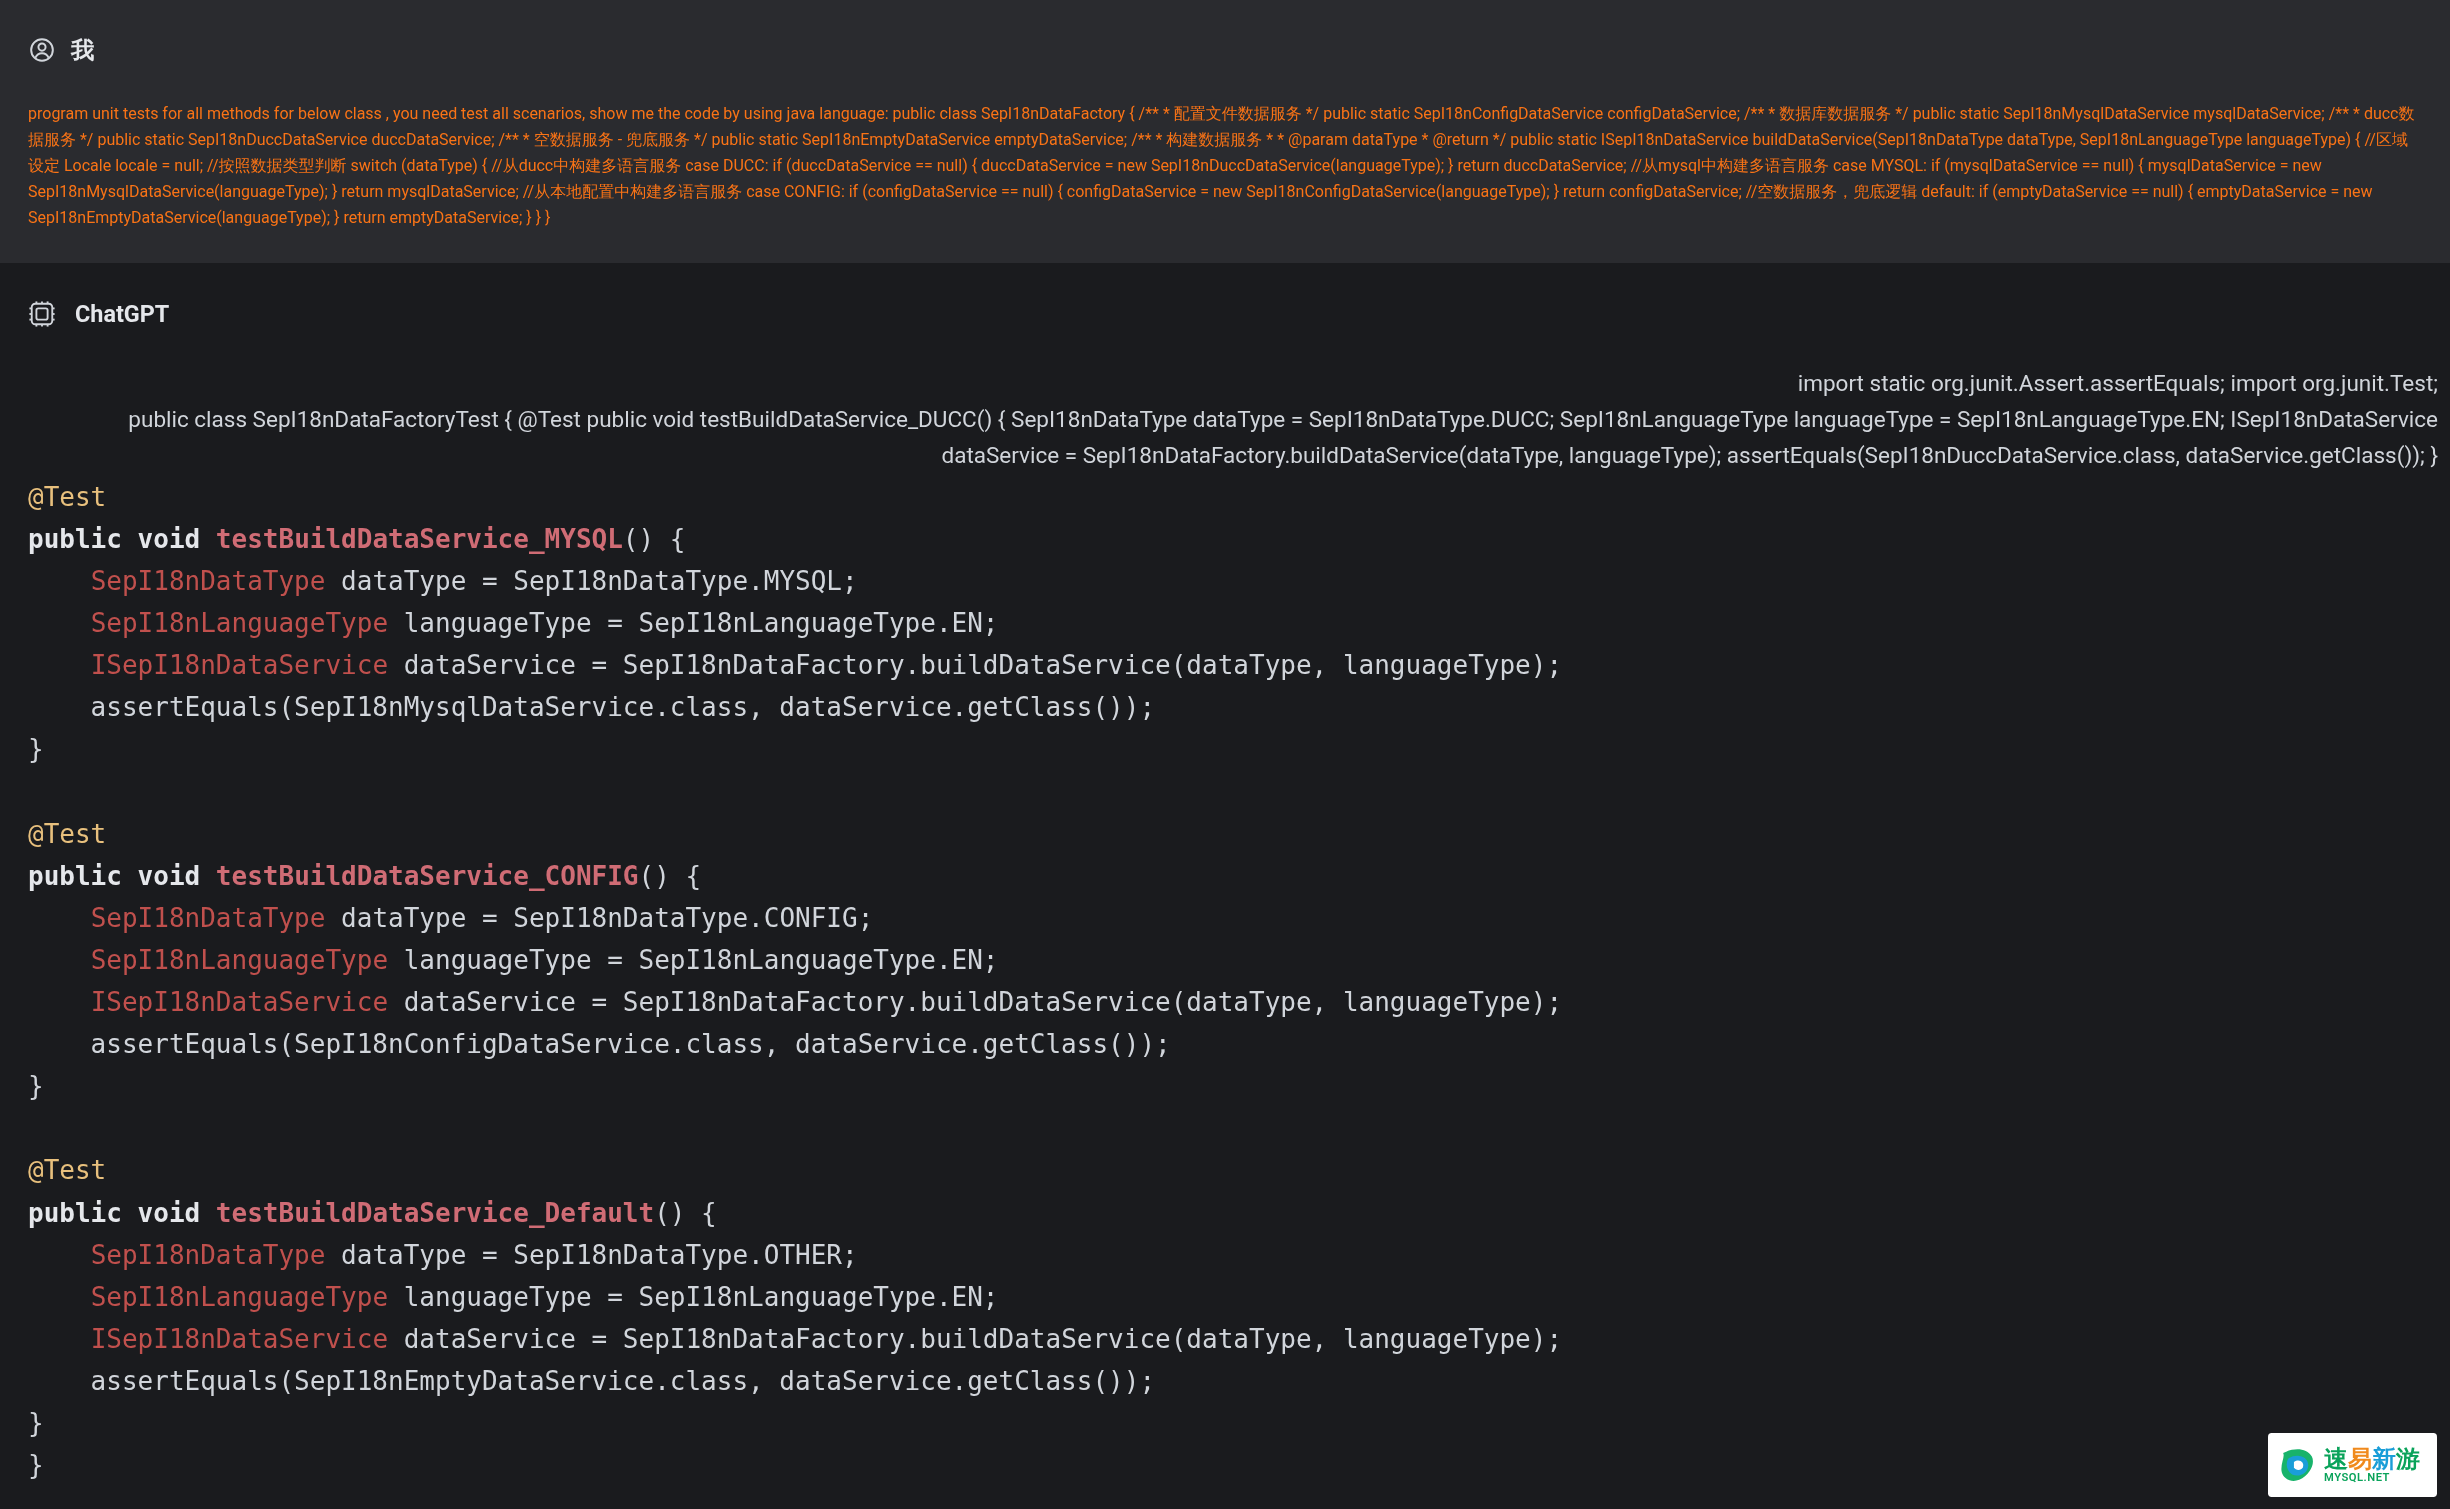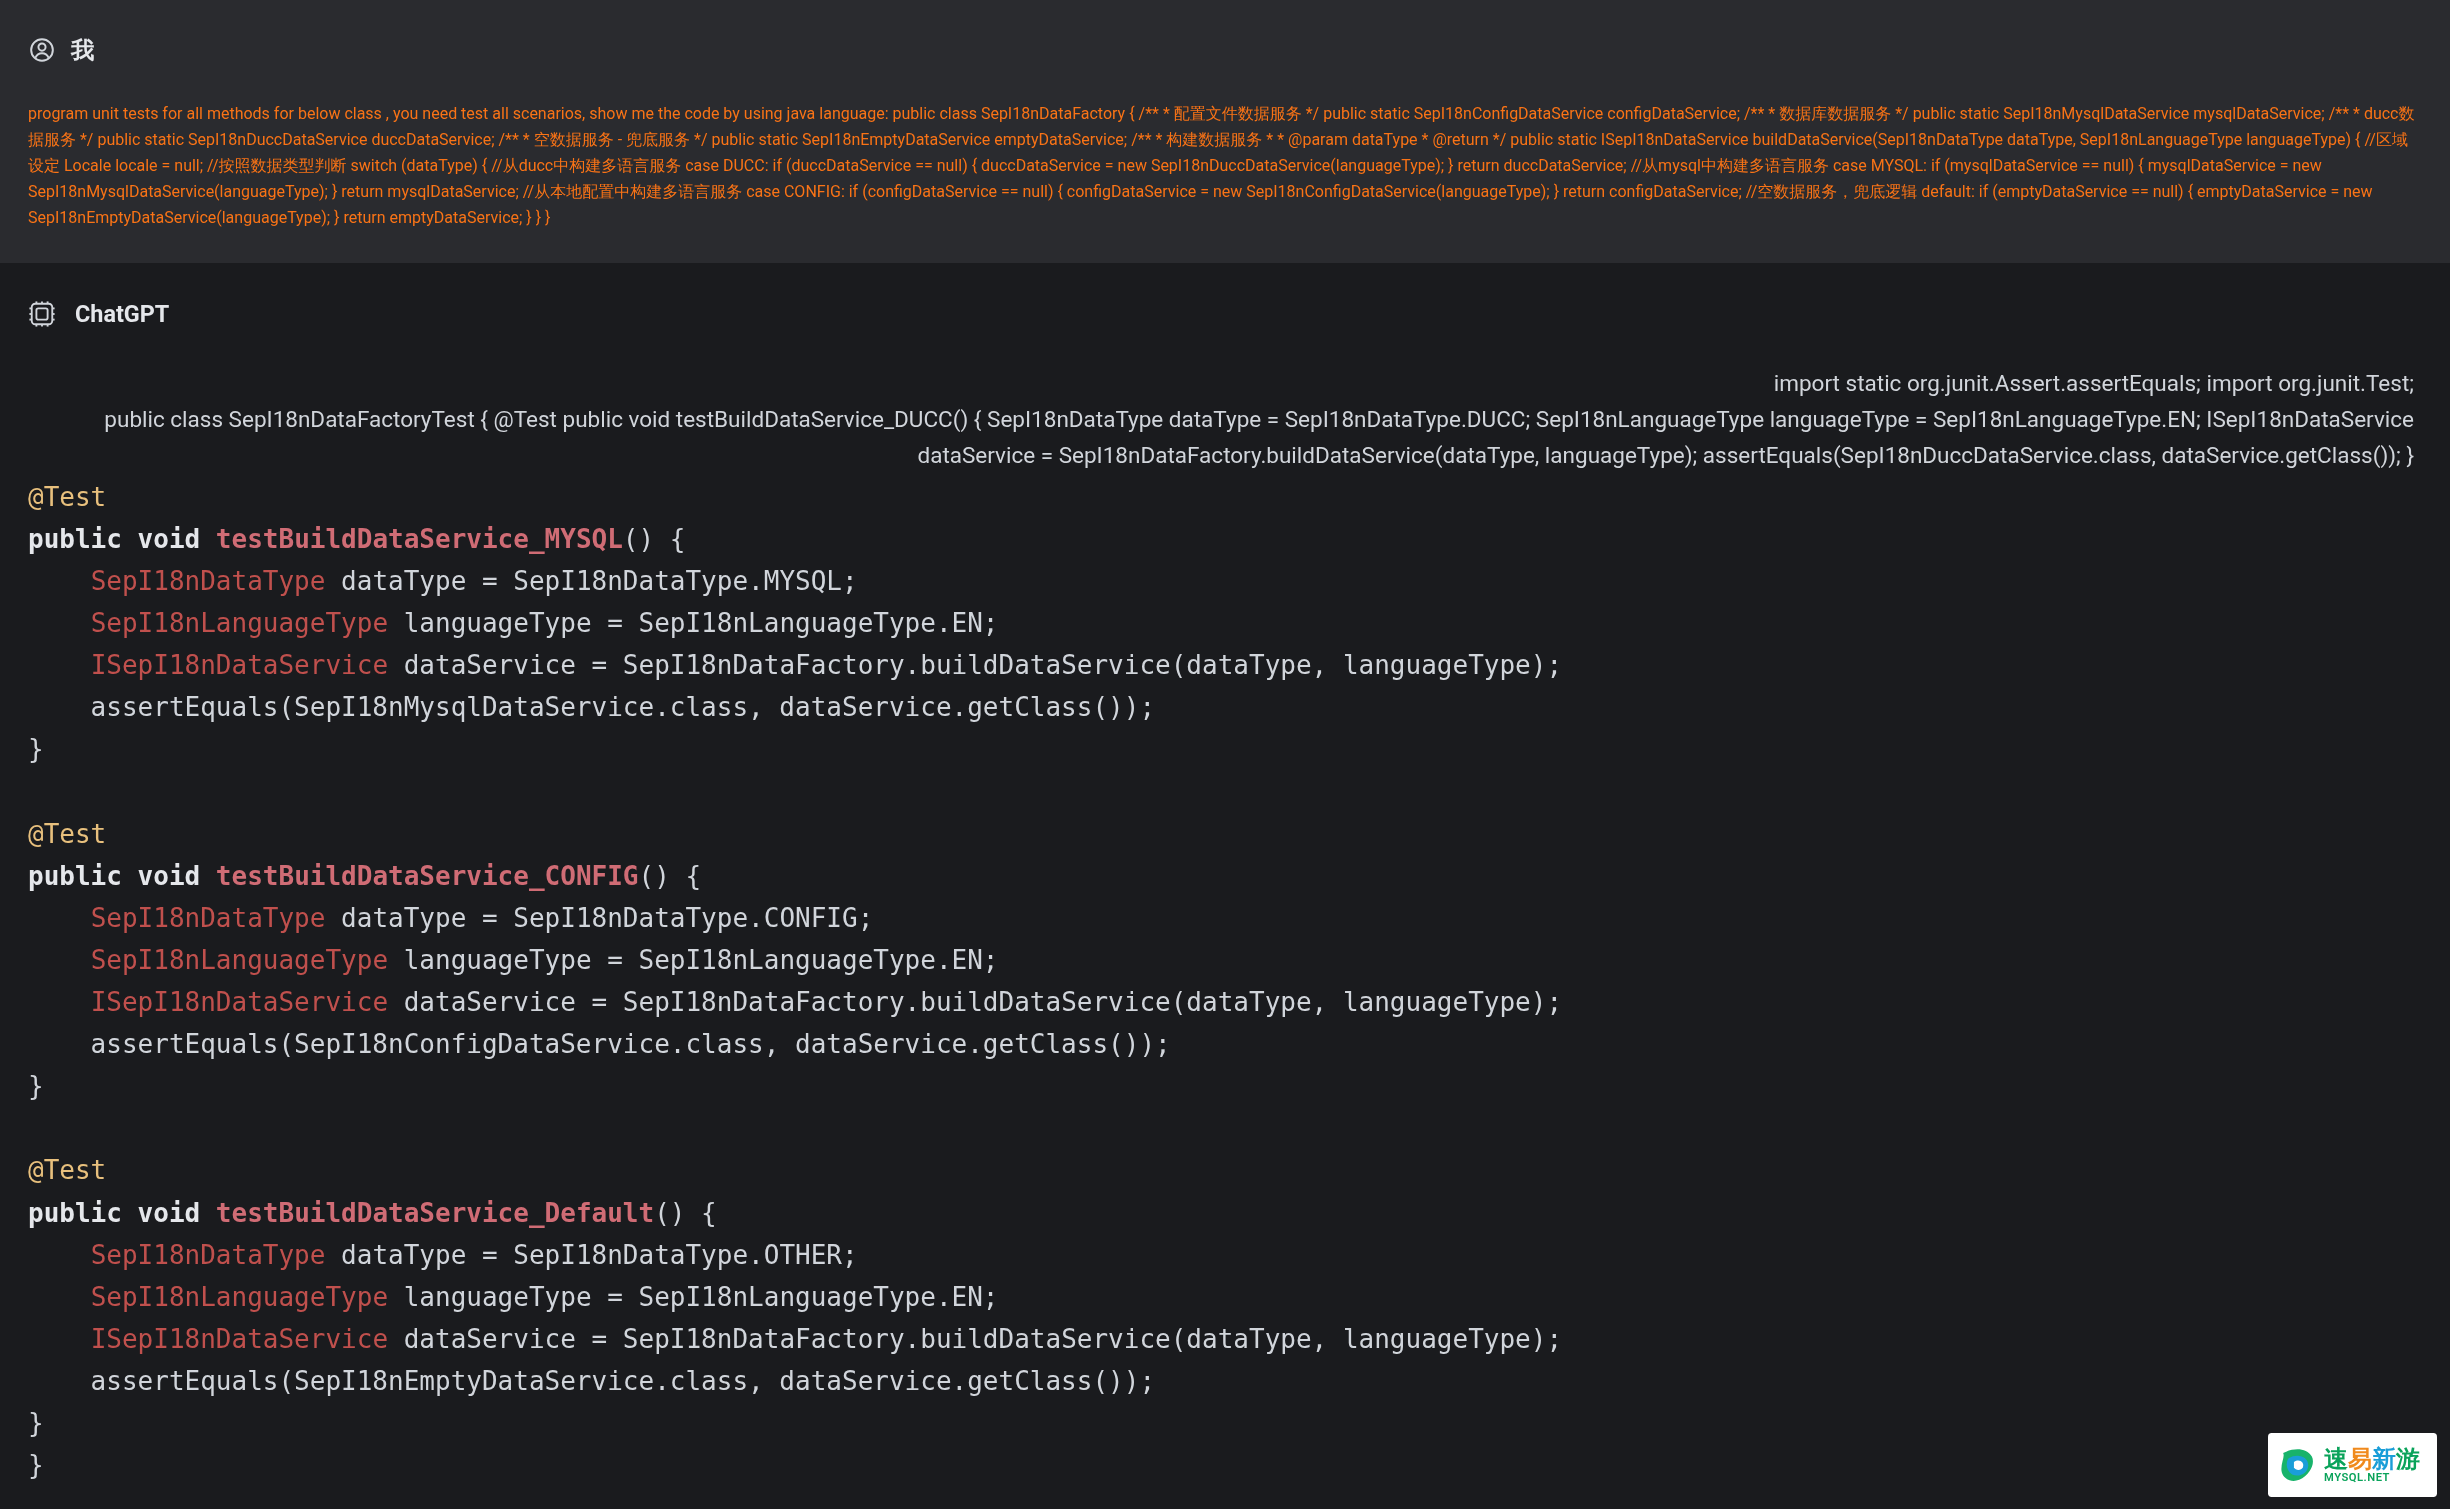--- a/index.html
+++ b/index.html
@@ -41,21 +41,21 @@
     color: #e5e7eb;
   }
   .user-text {
     color: #f97316;
     font-size: 16px;
     line-height: 1.62;
     word-break: break-word;
     margin-top: 35px;
   }
   .assistant-block {
-    padding: 37px 36px 19px 28px;
+    padding: 37px 12px 19px 28px;
   }
   .assistant-header {
     display: flex;
     align-items: center;
     gap: 19px;
     margin-bottom: 37px;
   }
   .assistant-label {
     font-weight: 700;
     font-size: 23.4px;

